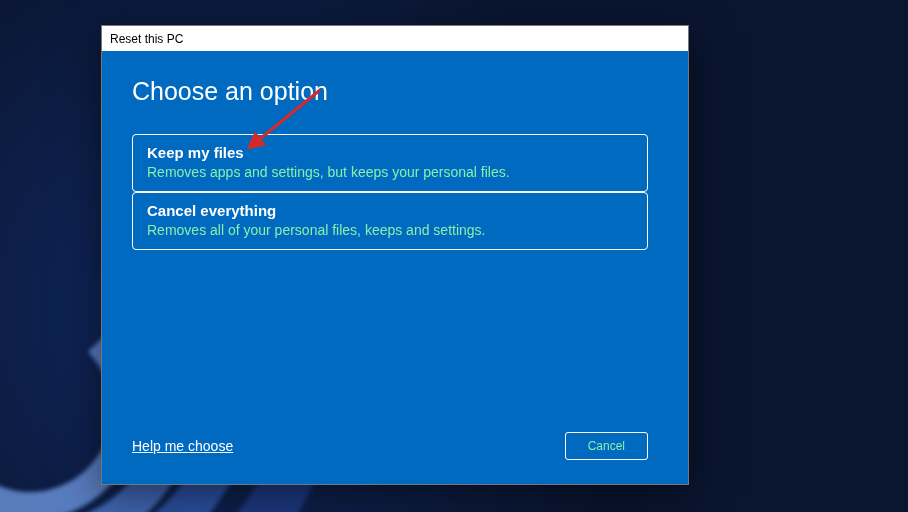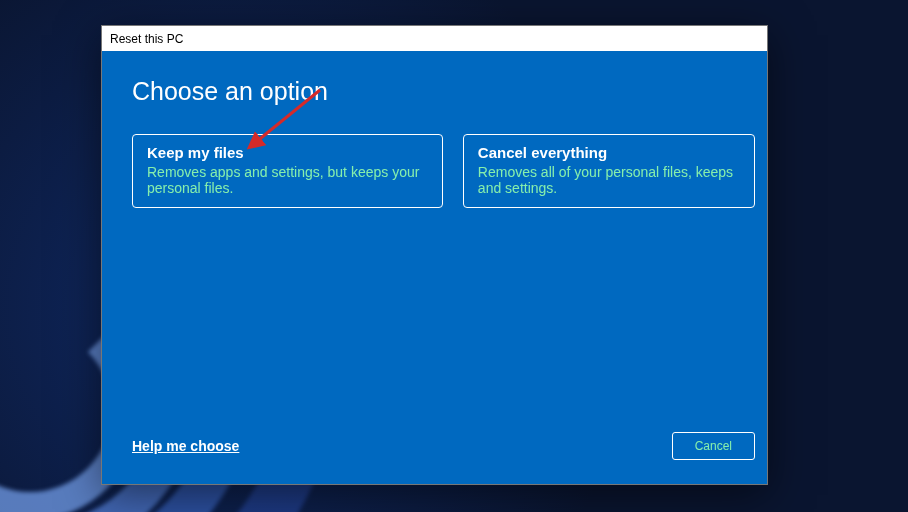--- a/index.html
+++ b/index.html
@@ -11,53 +11,53 @@
   .swirl { position: absolute; border-radius: 50%; filter: blur(2px); }
   .s1 { width: 600px; height: 600px; left: -260px; top: 60px; border: 50px solid rgba(50,90,200,0.45); border-left-color: transparent; border-top-color: transparent; transform: rotate(25deg); }
   .s2 { width: 460px; height: 460px; left: -200px; top: 140px; border: 40px solid rgba(70,120,230,0.55); border-left-color: transparent; border-top-color: transparent; transform: rotate(15deg); }
   .s3 { width: 340px; height: 340px; left: -140px; top: 220px; border: 34px solid rgba(100,150,250,0.6); border-left-color: transparent; border-top-color: transparent; transform: rotate(8deg); }
   .s4 { width: 220px; height: 220px; left: -80px; top: 300px; border: 28px solid rgba(130,175,255,0.65); border-left-color: transparent; border-top-color: transparent; transform: rotate(0deg); }
 
   .dialog {
     position: absolute;
     left: 101px;
     top: 25px;
-    width: 667px;
+    width: 588px;
     height: 460px;
     background: #0069c0;
     border: 1px solid #777;
     box-shadow: 0 10px 40px rgba(0,0,0,0.5);
     display: flex;
     flex-direction: column;
   }
   .titlebar {
     height: 25px;
     background: #fff;
     color: #000;
     font-size: 12px;
     display: flex;
     align-items: center;
     padding: 0 8px;
   }
   .content {
     flex: 1;
-    padding: 20px 12px 20px 30px;
+    padding: 20px 40px 20px 30px;
     color: #fff;
     position: relative;
     display: flex;
     flex-direction: column;
     justify-content: space-between;
   }
   .heading {
     font-size: 25px;
     font-weight: 300;
     margin-top: 6px;
     margin-bottom: 28px;
   }
-  .options { display: flex; flex-direction: row; gap: 20px; }
+  .options { display: flex; flex-direction: column; }
   .option-card {
     border: 1px solid #fff;
     border-radius: 4px;
     padding: 9px 14px 11px;
     cursor: pointer;
   }
   .option-title { font-size: 15px; font-weight: 600; margin-bottom: 3px; }
   .option-desc  { font-size: 14px; font-weight: 300; color: #86efac; }
 
   .footer {
@@ -65,21 +65,20 @@
     display: flex;
     justify-content: space-between;
     align-items: center;
     padding-bottom: 4px;
   }
   .help-link {
     color: #fff;
     font-size: 14px;
     text-decoration: underline;
     cursor: pointer;
-    font-weight: bold;
   }
   .cancel-btn {
     color: #86efac;
     background: transparent;
     border: 1px solid #fff;
     border-radius: 3px;
     font-size: 12px;
     padding: 6px 22px;
     cursor: pointer;
     font-family: inherit;

